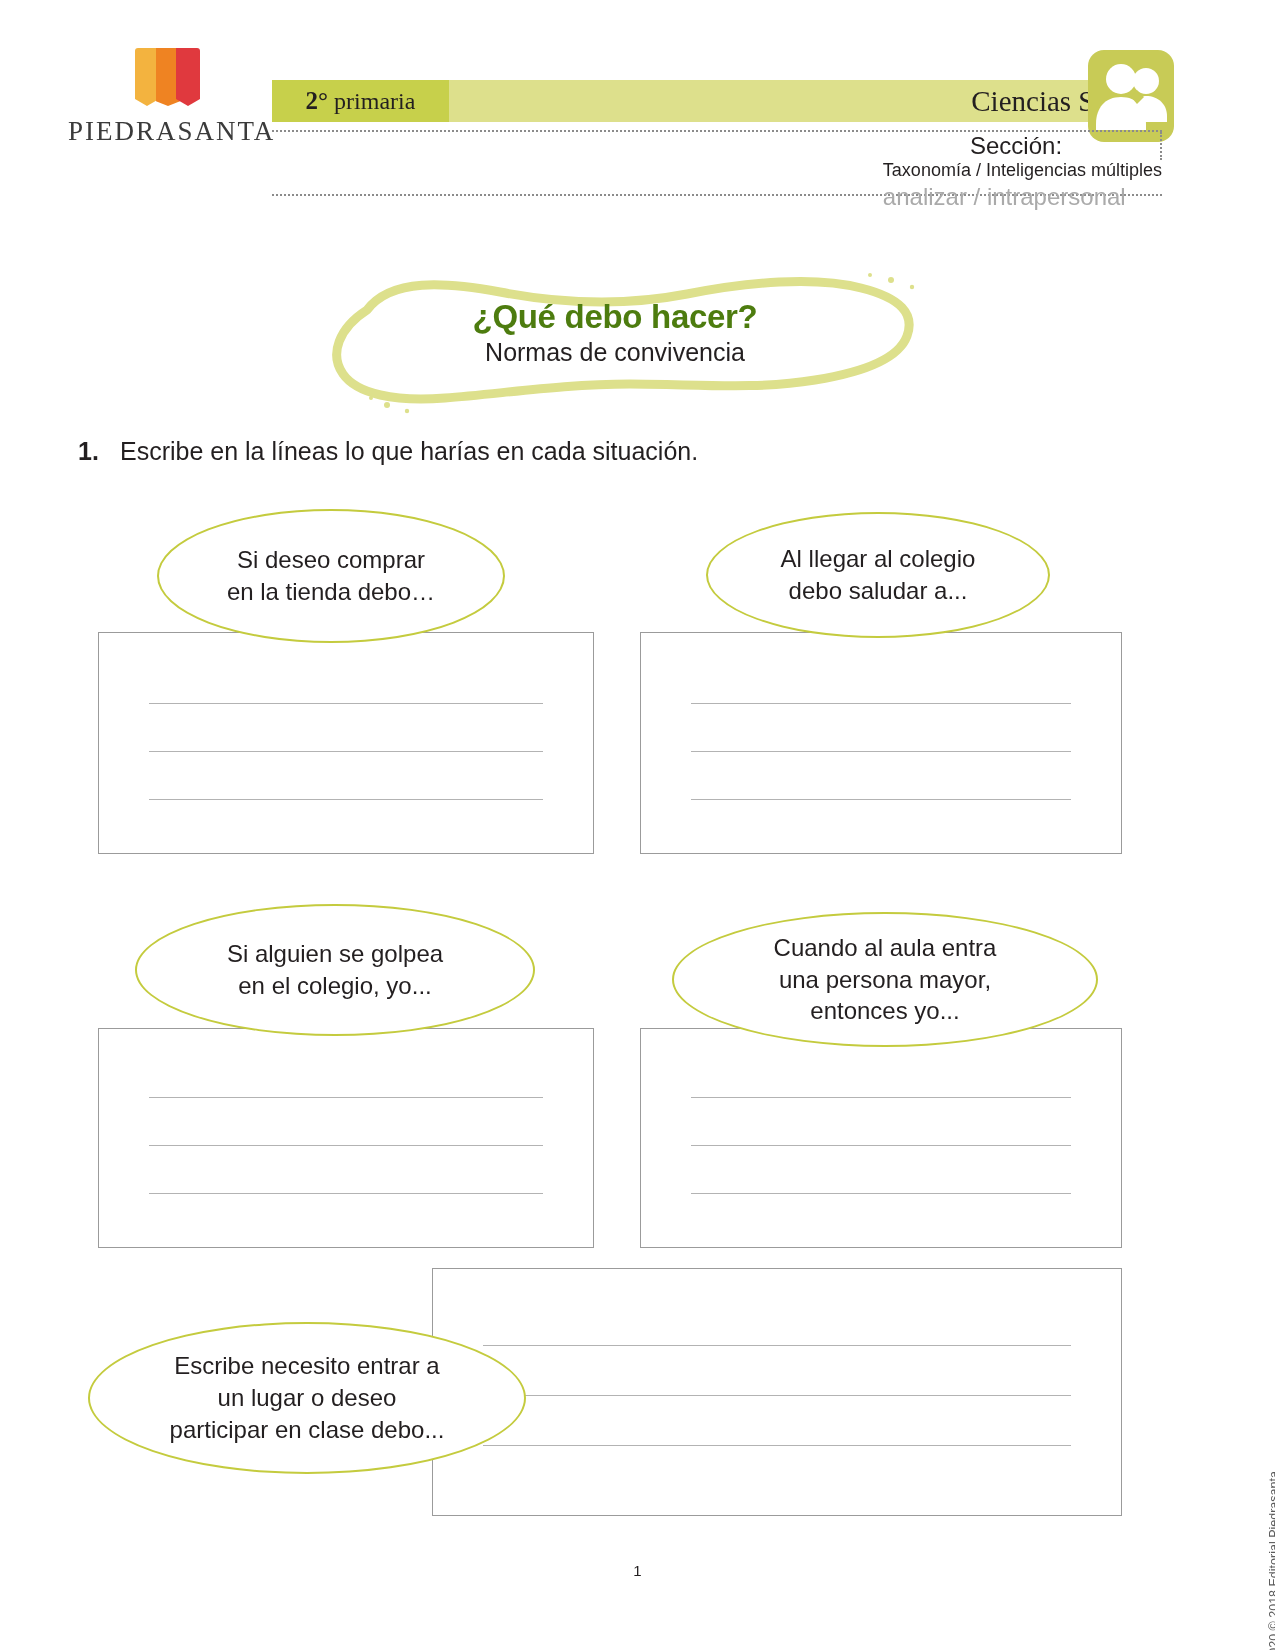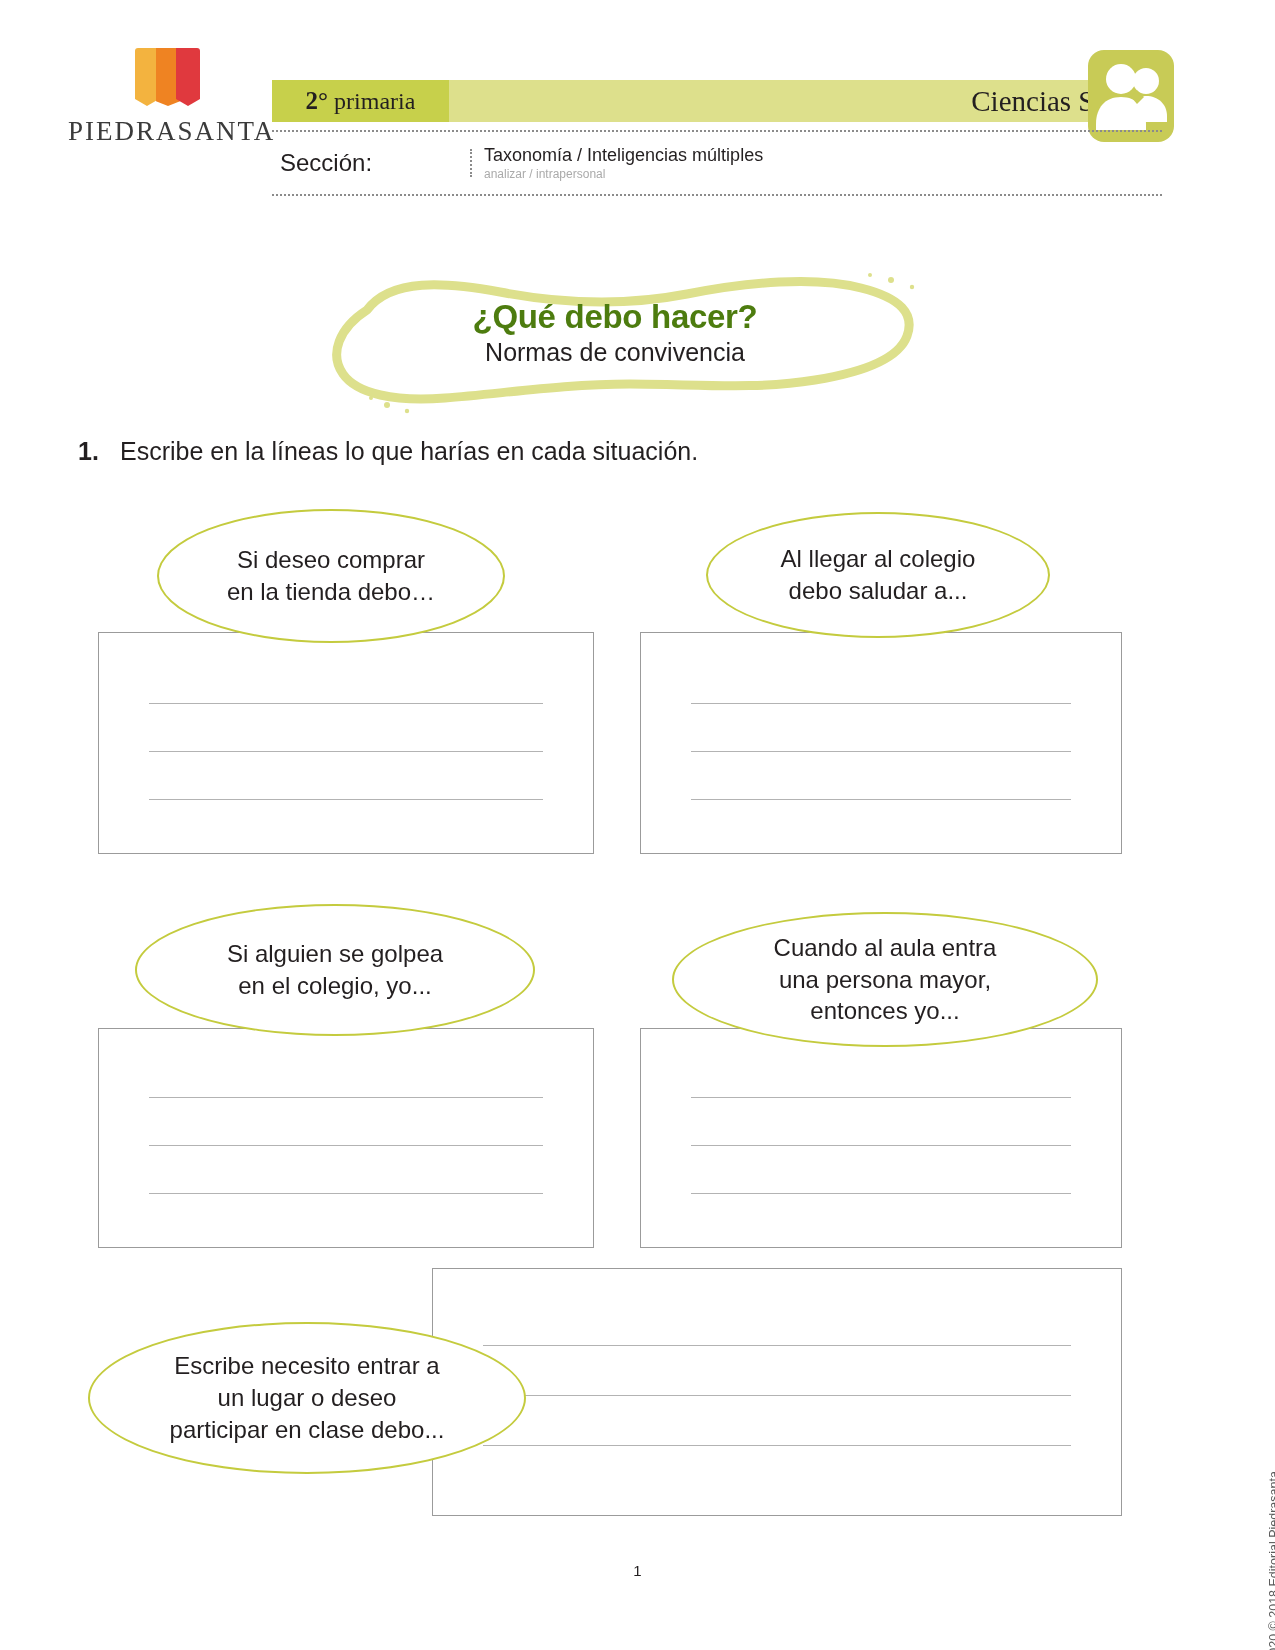--- a/index.html
+++ b/index.html
@@ -135,21 +135,22 @@
     border-top: 2px dotted #8b8b8b;
   }
   .row-nombre {
     height: 56px;
     display: flex;
     align-items: center;
   }
   .row-second {
     height: 62px;
     display: flex;
-    align-items: center;
+    align-items: flex-end;
+    flex-direction: column;
   }
   .fld {
     display: flex;
     align-items: center;
     font-size: 24px;
     color: #231f20;
     white-space: nowrap;
   }
   .fld-nombre { padding-left: 8px; }
   .fld-seccion {
@@ -164,21 +165,21 @@
   }
   .fld-meta {
     flex: 1;
     padding-left: 12px;
     display: flex;
     flex-direction: column;
     justify-content: center;
     line-height: 1.22;
   }
   .meta-top { font-size: 18px; color: #231f20; white-space: nowrap; }
-  .meta-bot { font-size: 12px; color: #aaaaaa; white-space: nowrap; }
+  .meta-bot { font-size: 24px; color: #aaaaaa; white-space: nowrap; }
 
   
   .title-blob {
     position: absolute;
     left: 295px; top: 262px;
     width: 640px;
     height: 160px;
   }
   .title-blob svg { display: block; }
   .title-text-wrap {

